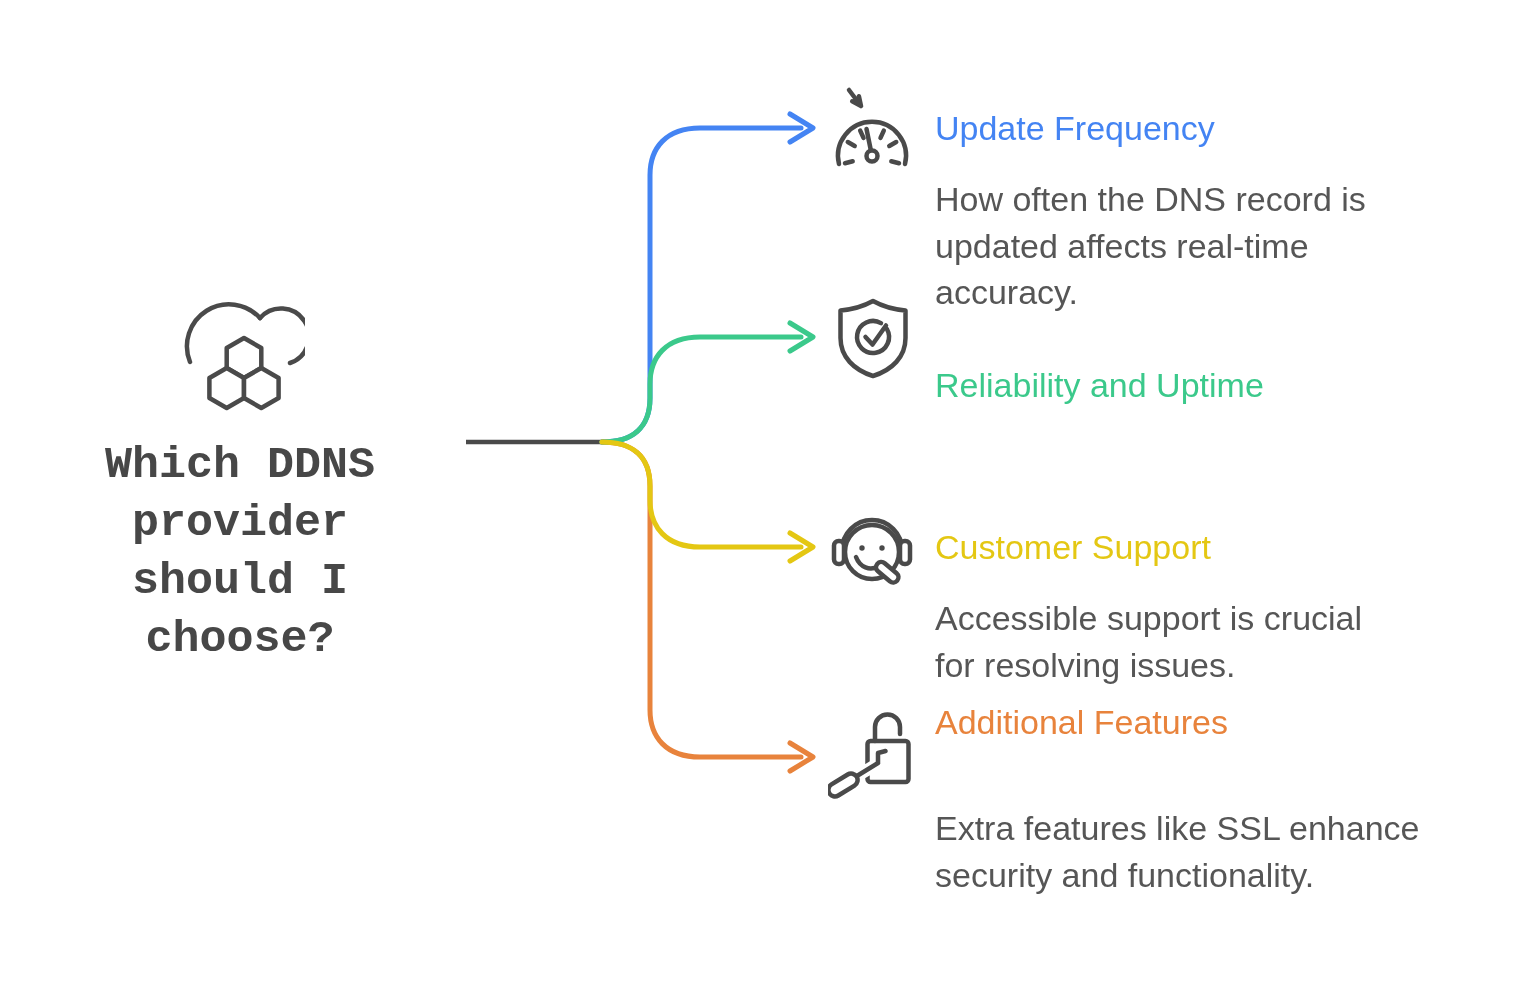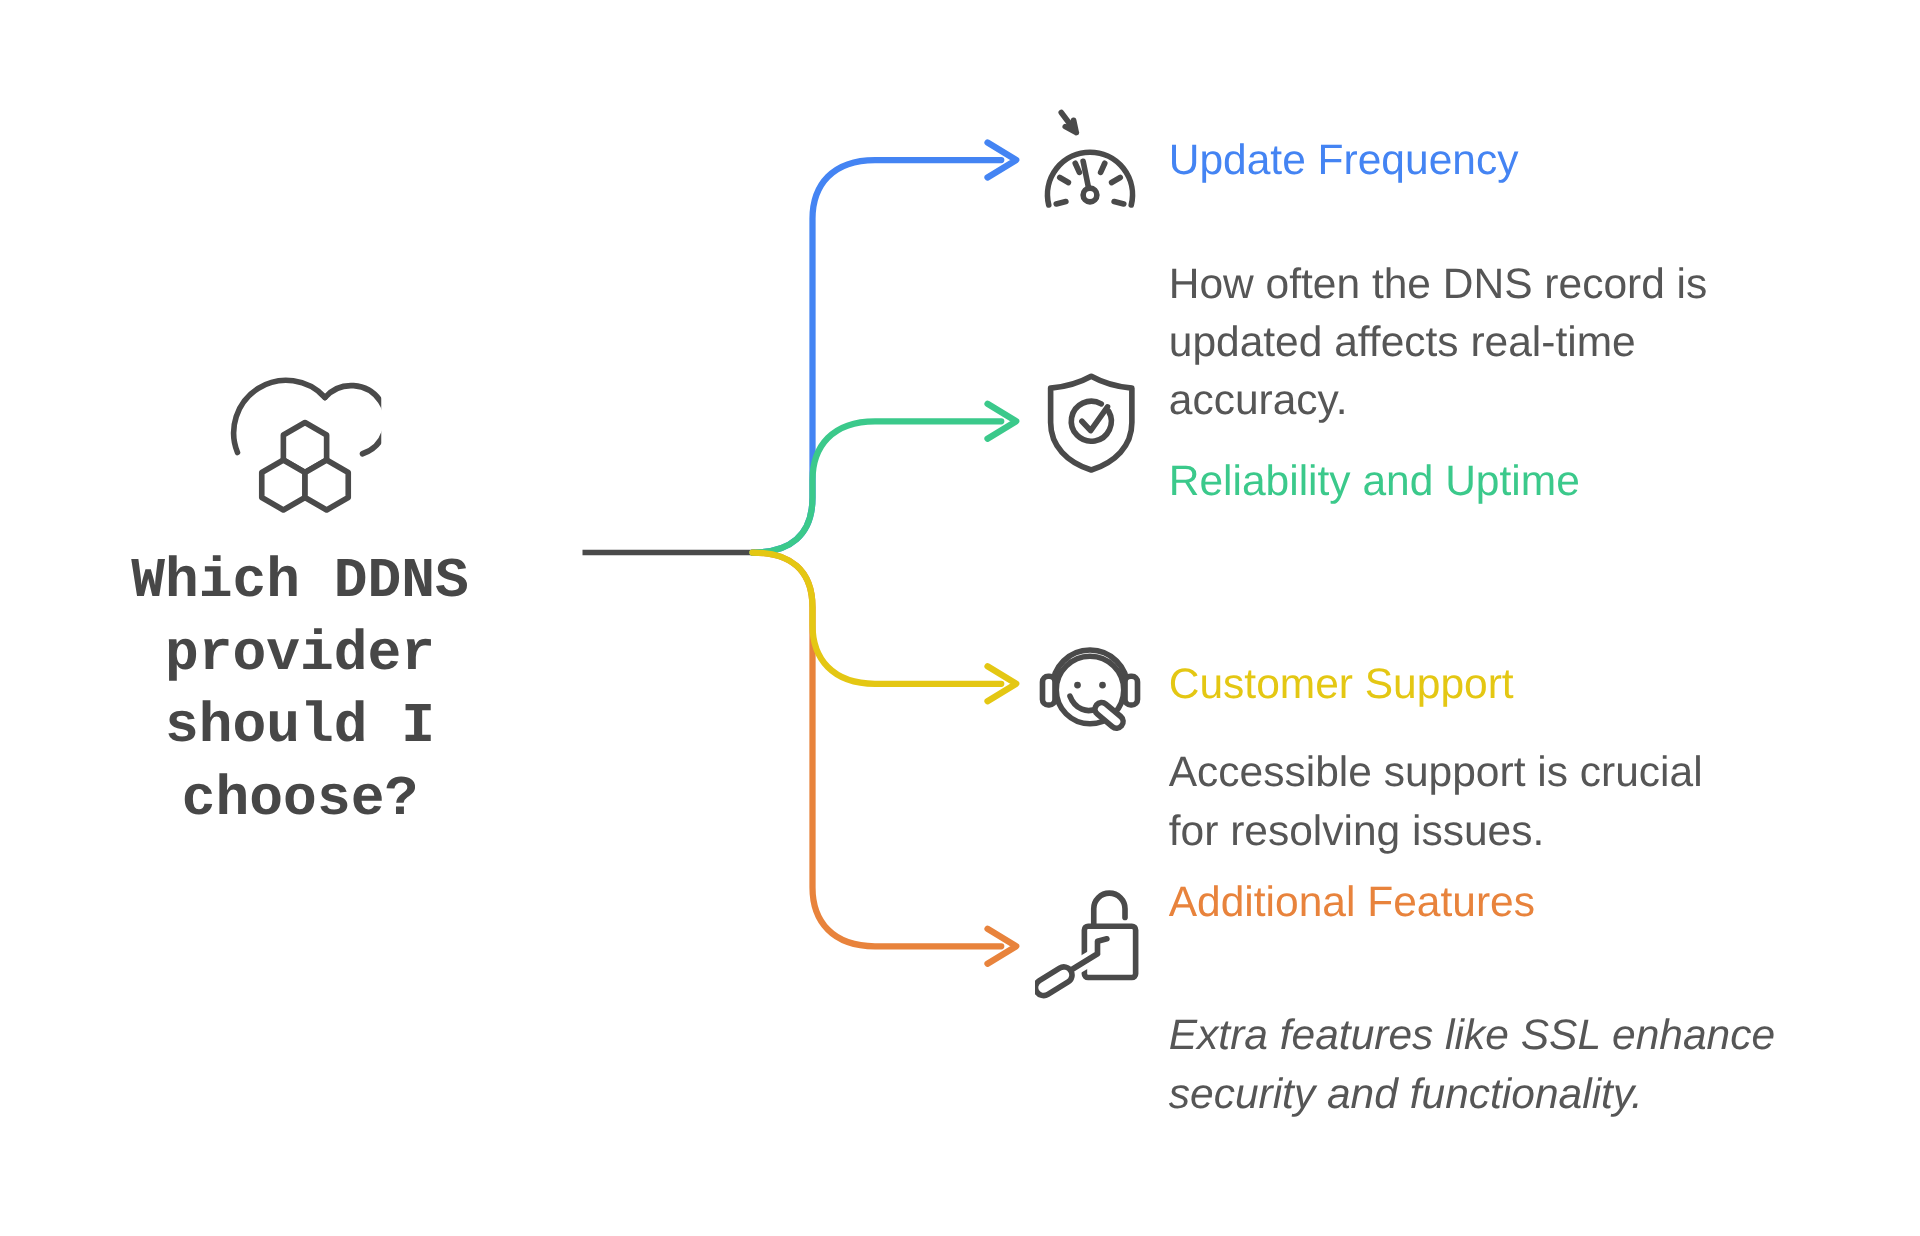--- a/index.html
+++ b/index.html
@@ -50,24 +50,24 @@
     left: 935px;
     margin: 0;
     font-size: 34px;
     font-weight: normal;
     line-height: 46.5px;
   }
   .t1 { top: 104px; }
   .t2 { top: 313px; }
   .t3 { top: 523px; text-align: center; }
   .t4 { top: 698px; }
-  .d1 { top: 176px; width: 480px; margin-top: 28px; }
+  .d1 { top: 176px; width: 480px; }
   .d2 { top: 385px; width: 500px; }
   .d3 { top: 595px; width: 460px; }
-  .d4 { top: 805px; width: 545px; font-style: italic; }
+  .d4 { top: 805px; width: 545px; }
 </style>
 </head>
 <body>
 
 <div class="canvas">
 
   <svg class="connectors" viewBox="0 0 1536 989" fill="none" stroke-linecap="round" stroke-linejoin="round">
     <path d="M 466 442 H 604" stroke-width="4.5" stroke-linecap="butt" stroke="#4A4A4A"></path>
     <path d="M 602 442 C 632 442 650 428 650 398 L 650 175 C 650 148 666 128 700 128 L 801 128" stroke-width="5" stroke="#4484F3"></path>
     <path d="M 602 442 C 632 442 650 456 650 486 L 650 710 C 650 737 666 757 700 757 L 801 757" stroke-width="5" stroke="#E8833C"></path>

